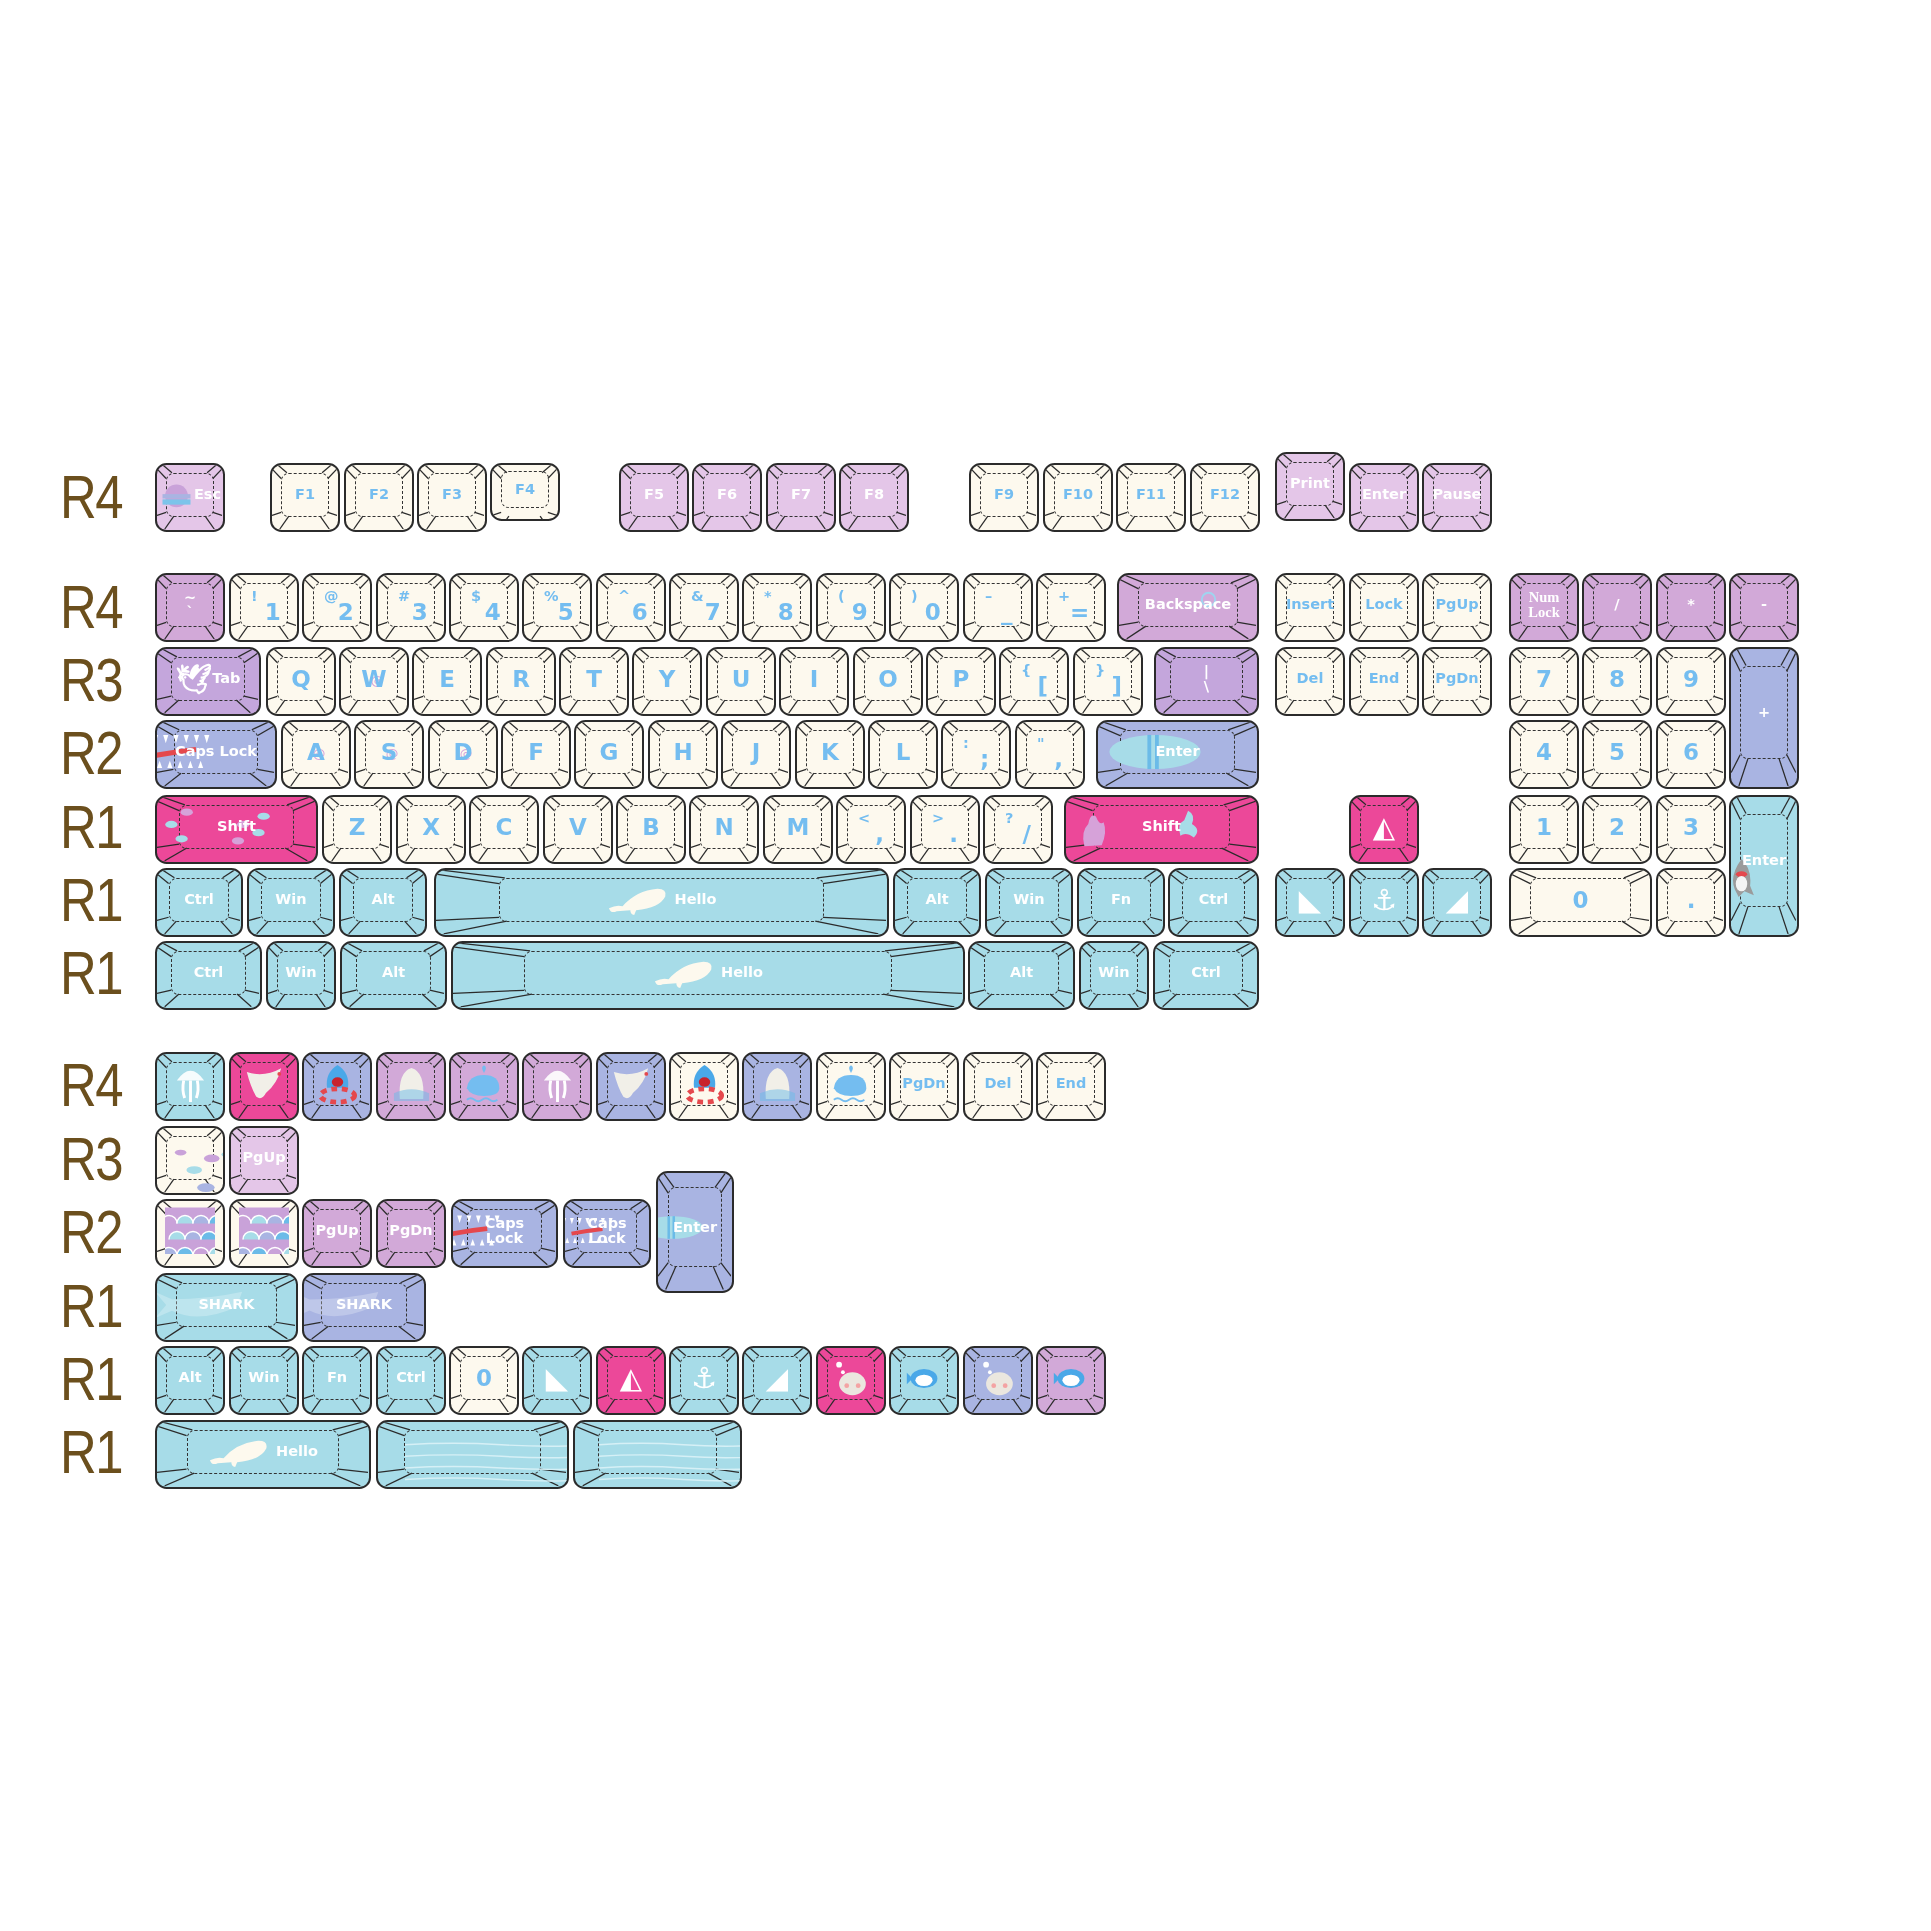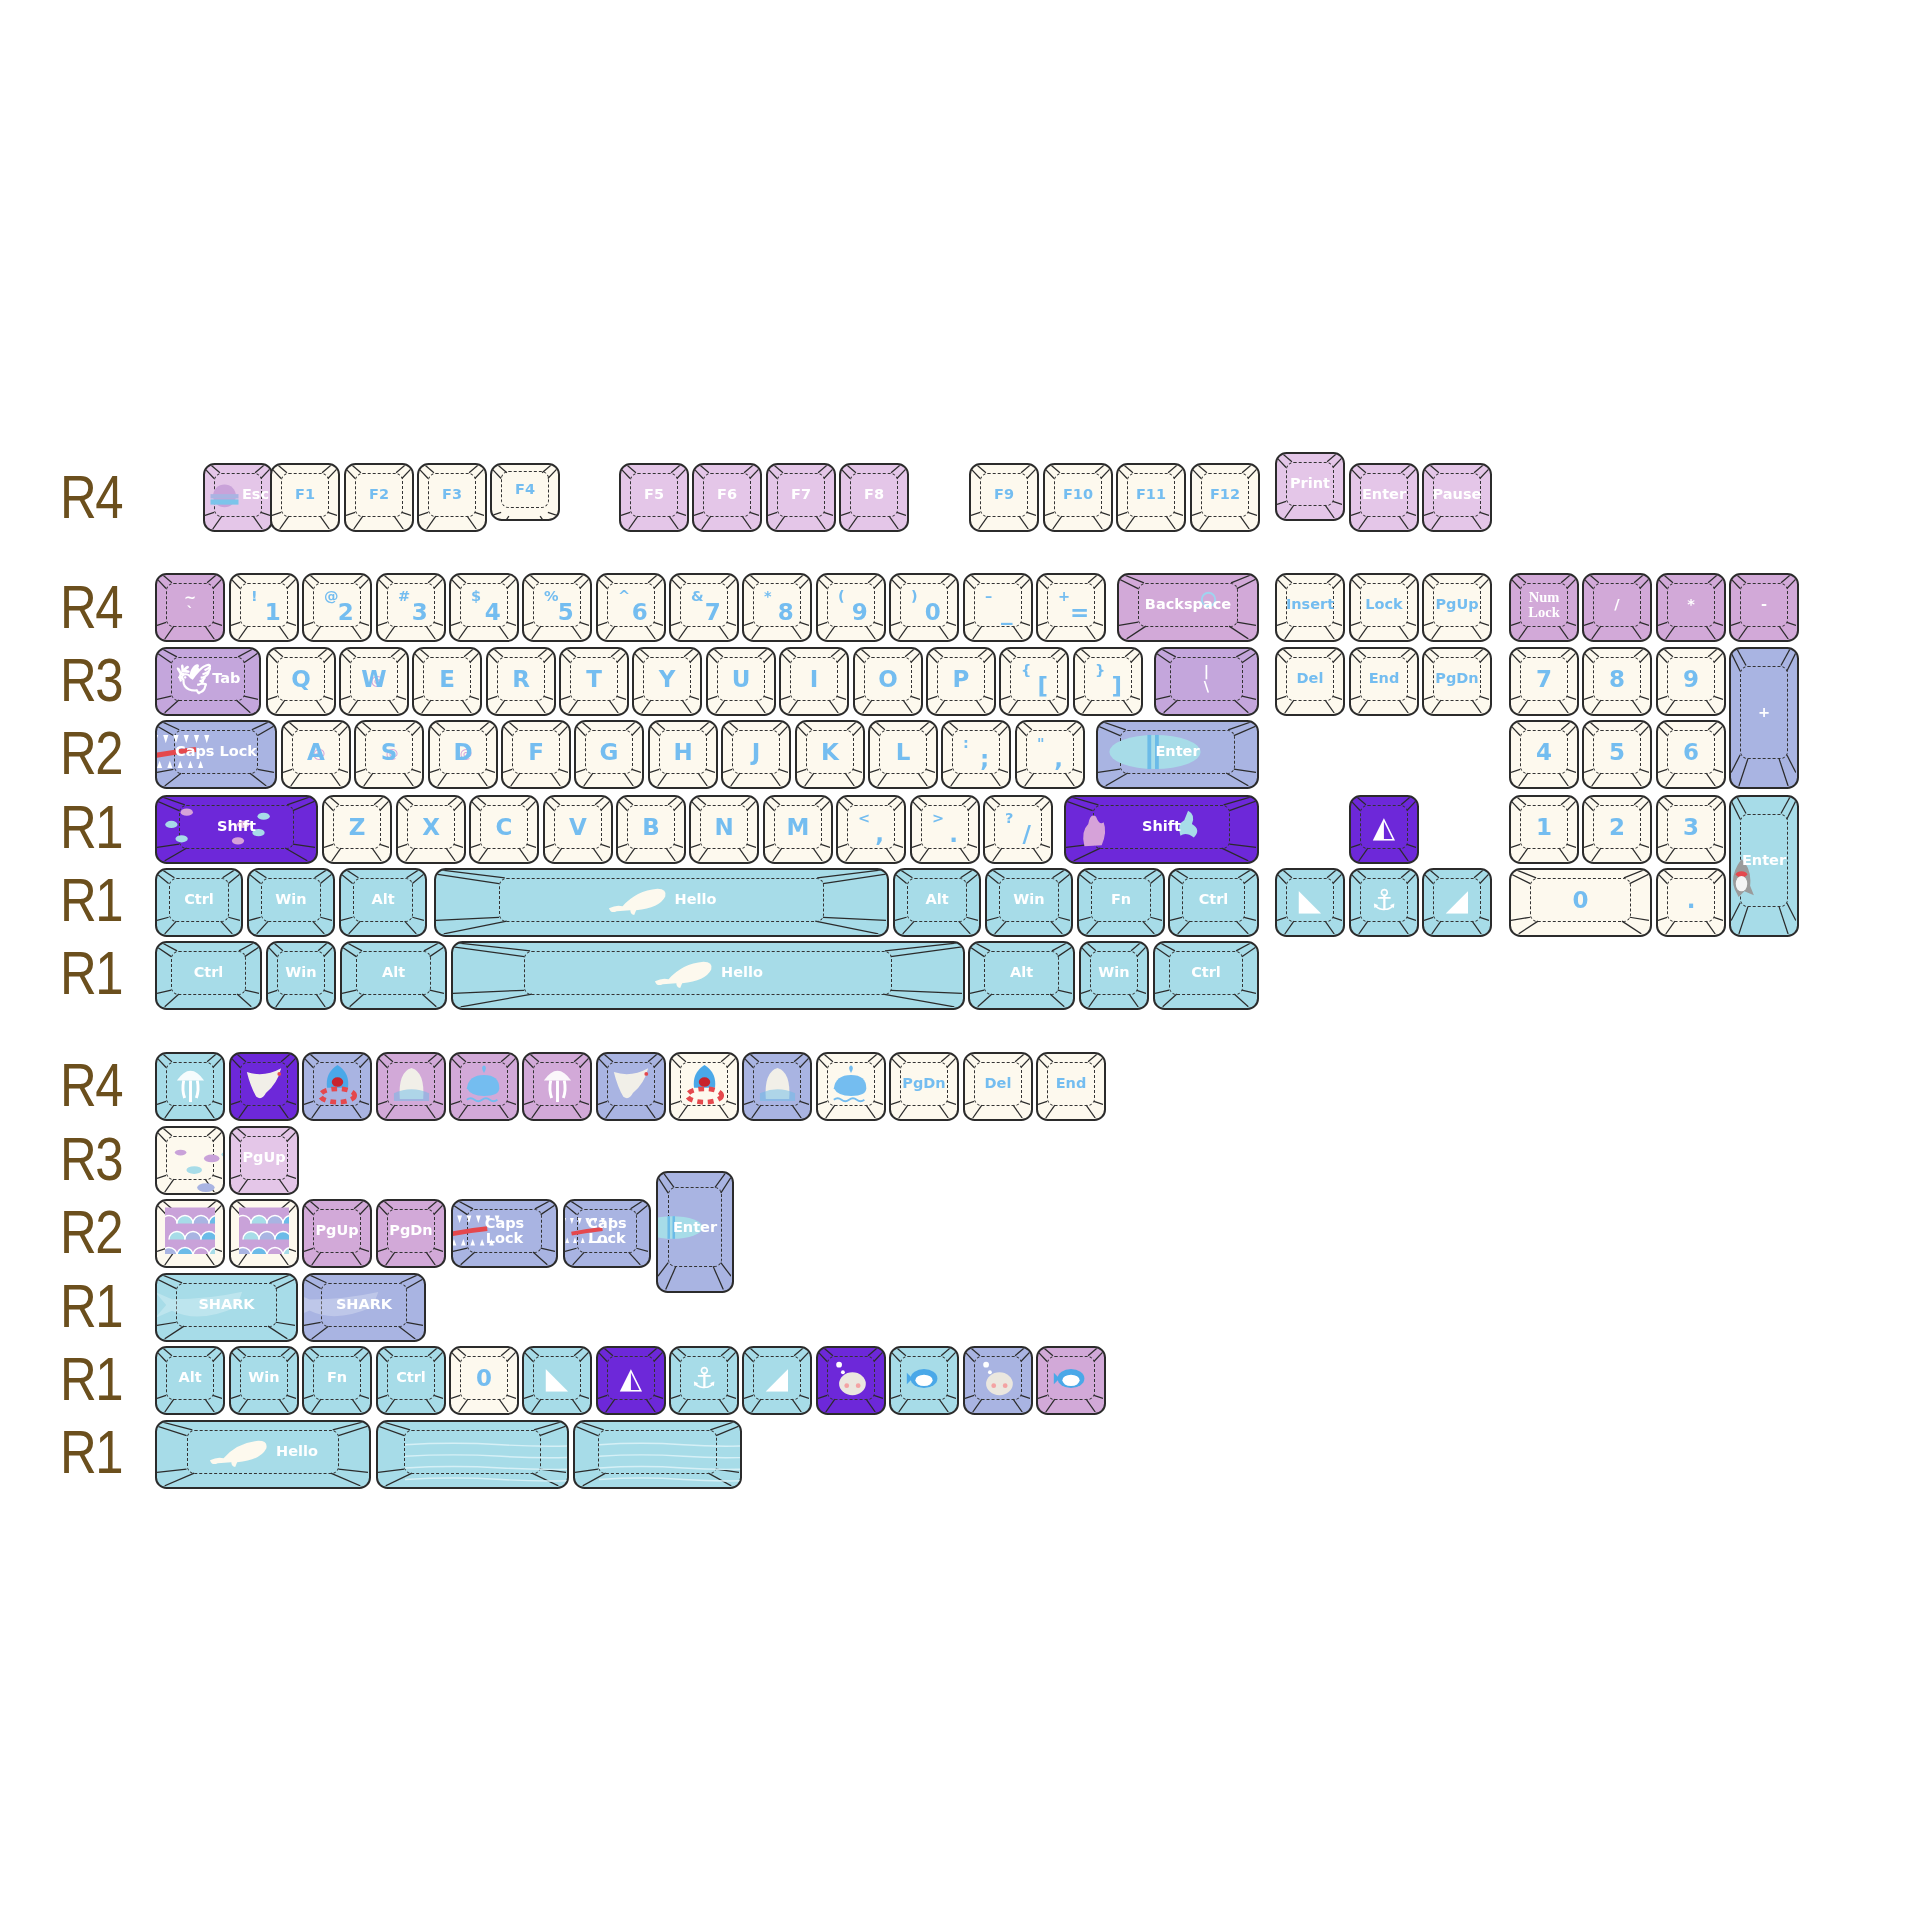--- a/index.html
+++ b/index.html
@@ -10,21 +10,21 @@
   .key .bevel { position:absolute; inset:0; pointer-events:none; }
   .key .lg { font-family:"DejaVu Sans", sans-serif; font-weight:bold; font-size:14.5px; line-height:1.05; white-space:pre-line; }
   .key .lg.big { font-size:23px; }
   .key .lg.icon { font-size:29px; }
   .key .sub { position:absolute; font-weight:bold; font-size:14.5px; }
   .c-cream { background:#fdf9ee; }
   .c-lilac { background:#e4c6e8; }
   .c-purple { background:#d2a9d8; }
   .c-violet { background:#c4a6dc; }
   .c-periwinkle { background:#a9b4e2; }
-  .c-blue { background:#6d28d9;padding-left:41px; }
+  .c-blue { background:#ec4899;padding-left:41px; }
   .c-aqua { background:#a7dce8; }
   .t-blue { color:#74bdf0; }
   .t-white { color:#ffffff; }
 </style>
 </head>
 <body>
 
 <div id="labels">
     <div class="row-label" style="top: 462px;">R4</div>
     <div class="row-label" style="top: 572px;">R4</div>
@@ -34,21 +34,21 @@
     <div class="row-label" style="top: 865px;">R1</div>
     <div class="row-label" style="top: 938px;">R1</div>
     <div class="row-label" style="top: 1050px;">R4</div>
     <div class="row-label" style="top: 1124px;">R3</div>
     <div class="row-label" style="top: 1197px;">R2</div>
     <div class="row-label" style="top: 1271px;">R1</div>
     <div class="row-label" style="top: 1344px;">R1</div>
     <div class="row-label" style="top: 1417px;">R1</div>
   </div>
 <div id="keyboard">
-    <div class="key c-lilac" style="left: 155px; top: 463px; width: 70px; height: 69px; margin-left: 48px;">
+    <div class="key c-lilac" style="left: 155px; top: 463px; width: 70px; height: 69px;">
       <svg class="bevel" width="65" height="64" viewBox="0 0 67 66" xmlns="http://www.w3.org/2000/svg">
     <g stroke="#2b2b2b" stroke-width="1.3" fill="none">
       <line x1="0" y1="4" x2="9.38" y2="13.92"></line>
       <line x1="6" y1="0" x2="15.38" y2="7.92"></line>
       <line x1="67" y1="4" x2="57.62" y2="13.92"></line>
       <line x1="61" y1="0" x2="51.62" y2="7.92"></line>
       <line x1="0" y1="52" x2="9.38" y2="48.8"></line>
       <line x1="8" y1="66" x2="17.380000000000003" y2="52.8"></line>
       <line x1="67" y1="52" x2="57.62" y2="48.8"></line>
       <line x1="59" y1="66" x2="49.62" y2="52.8"></line>

